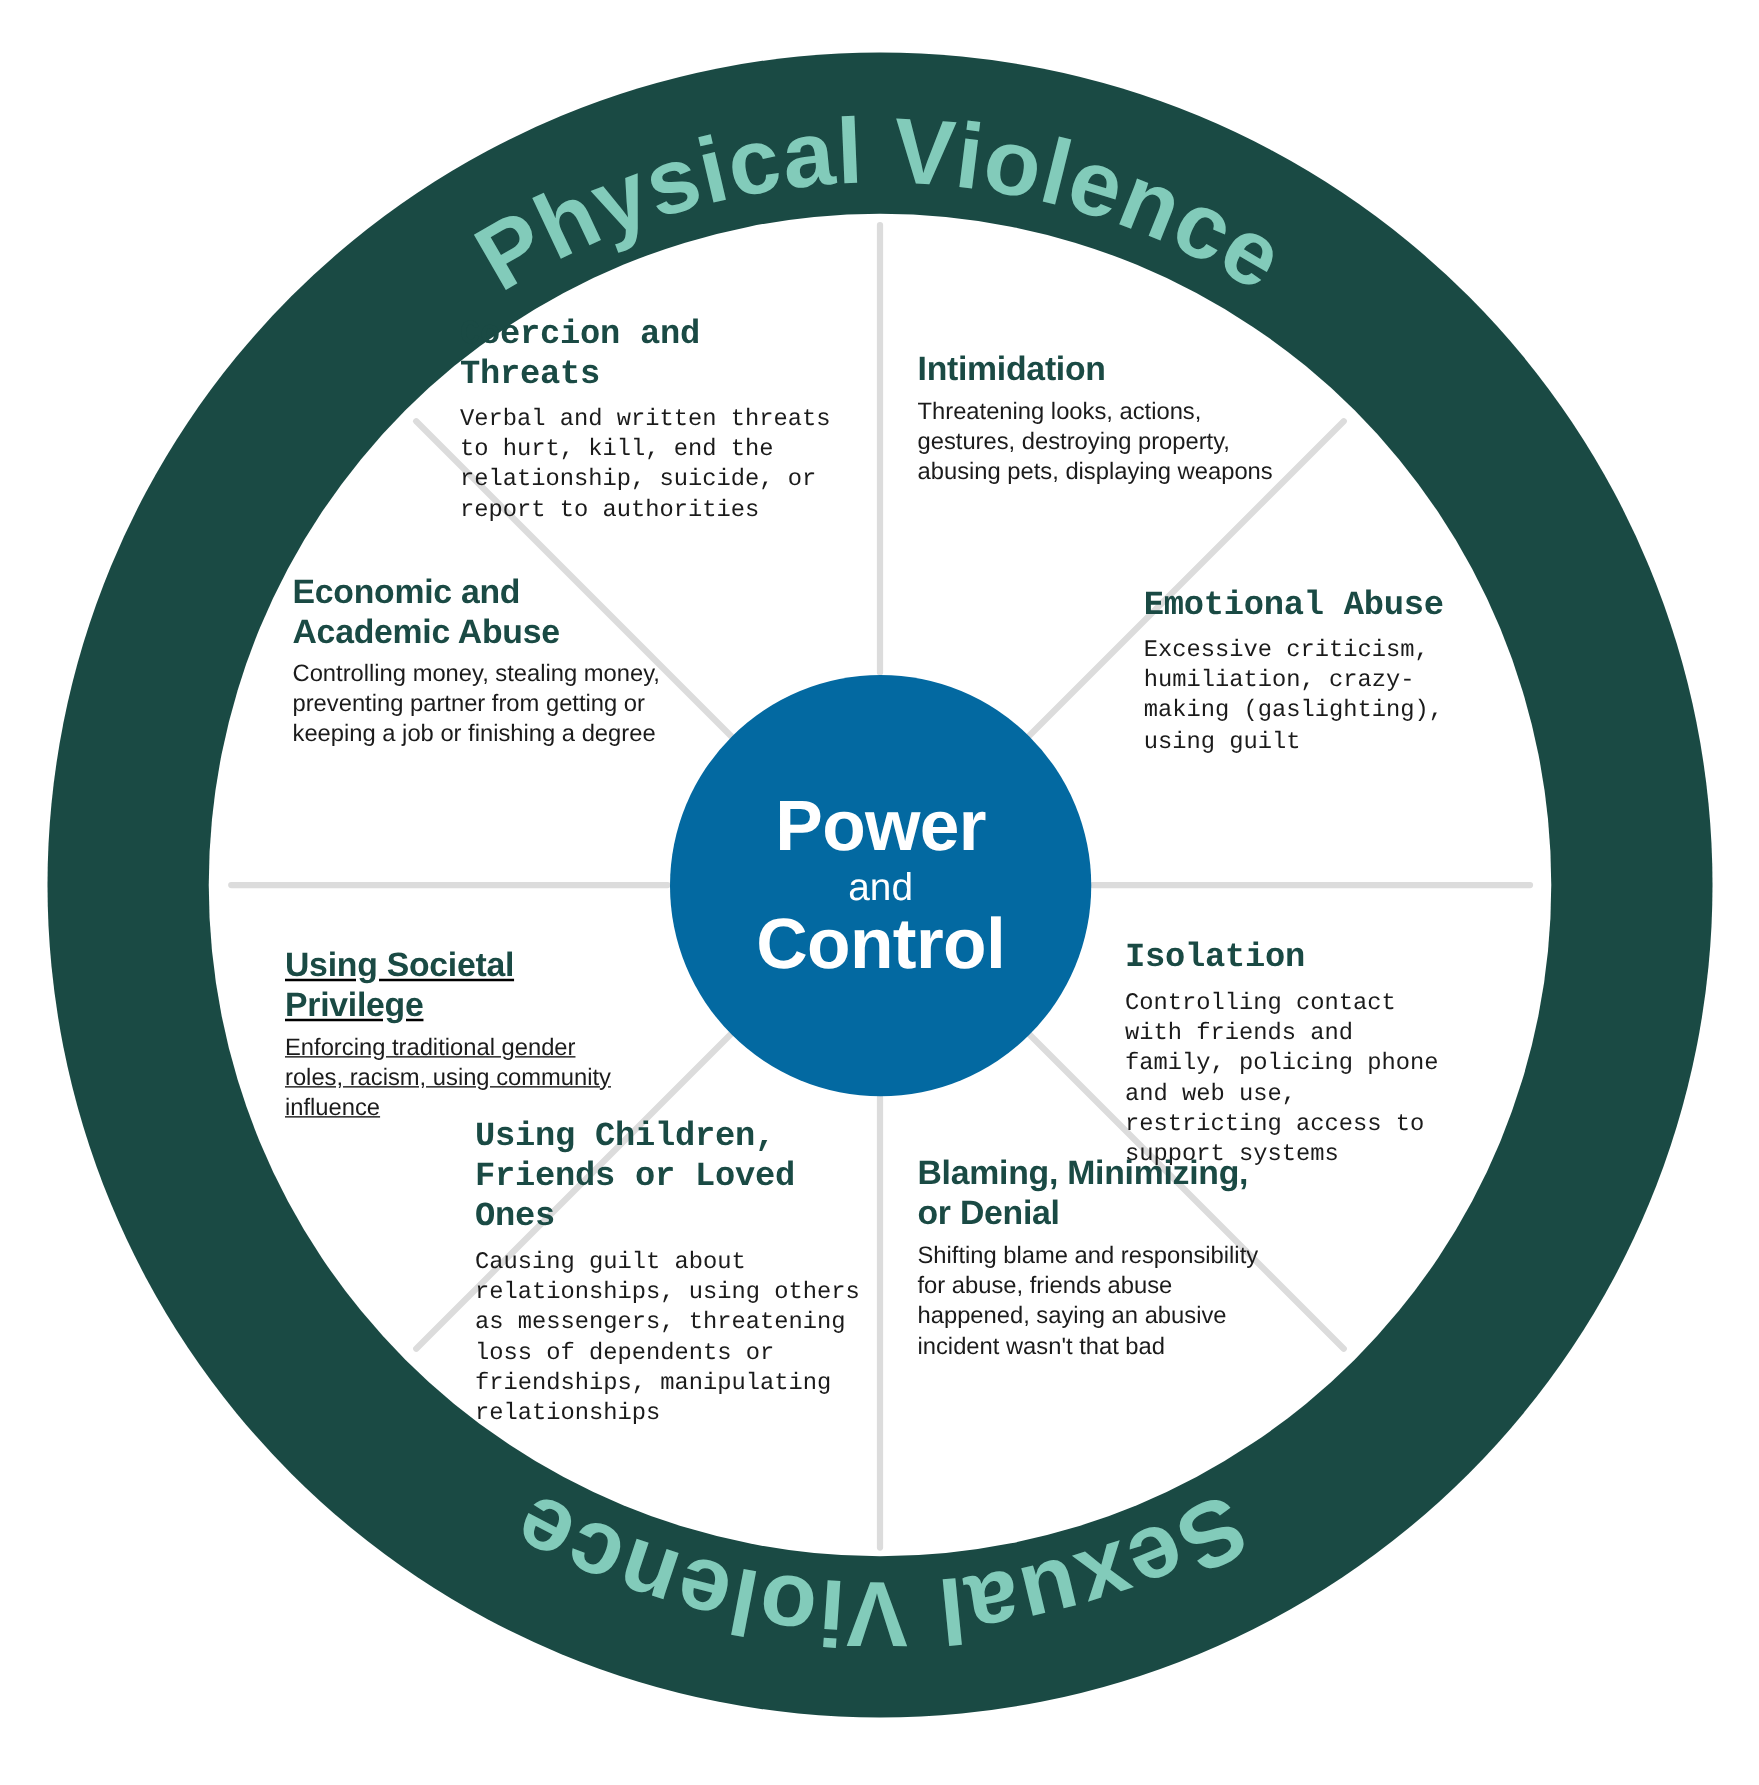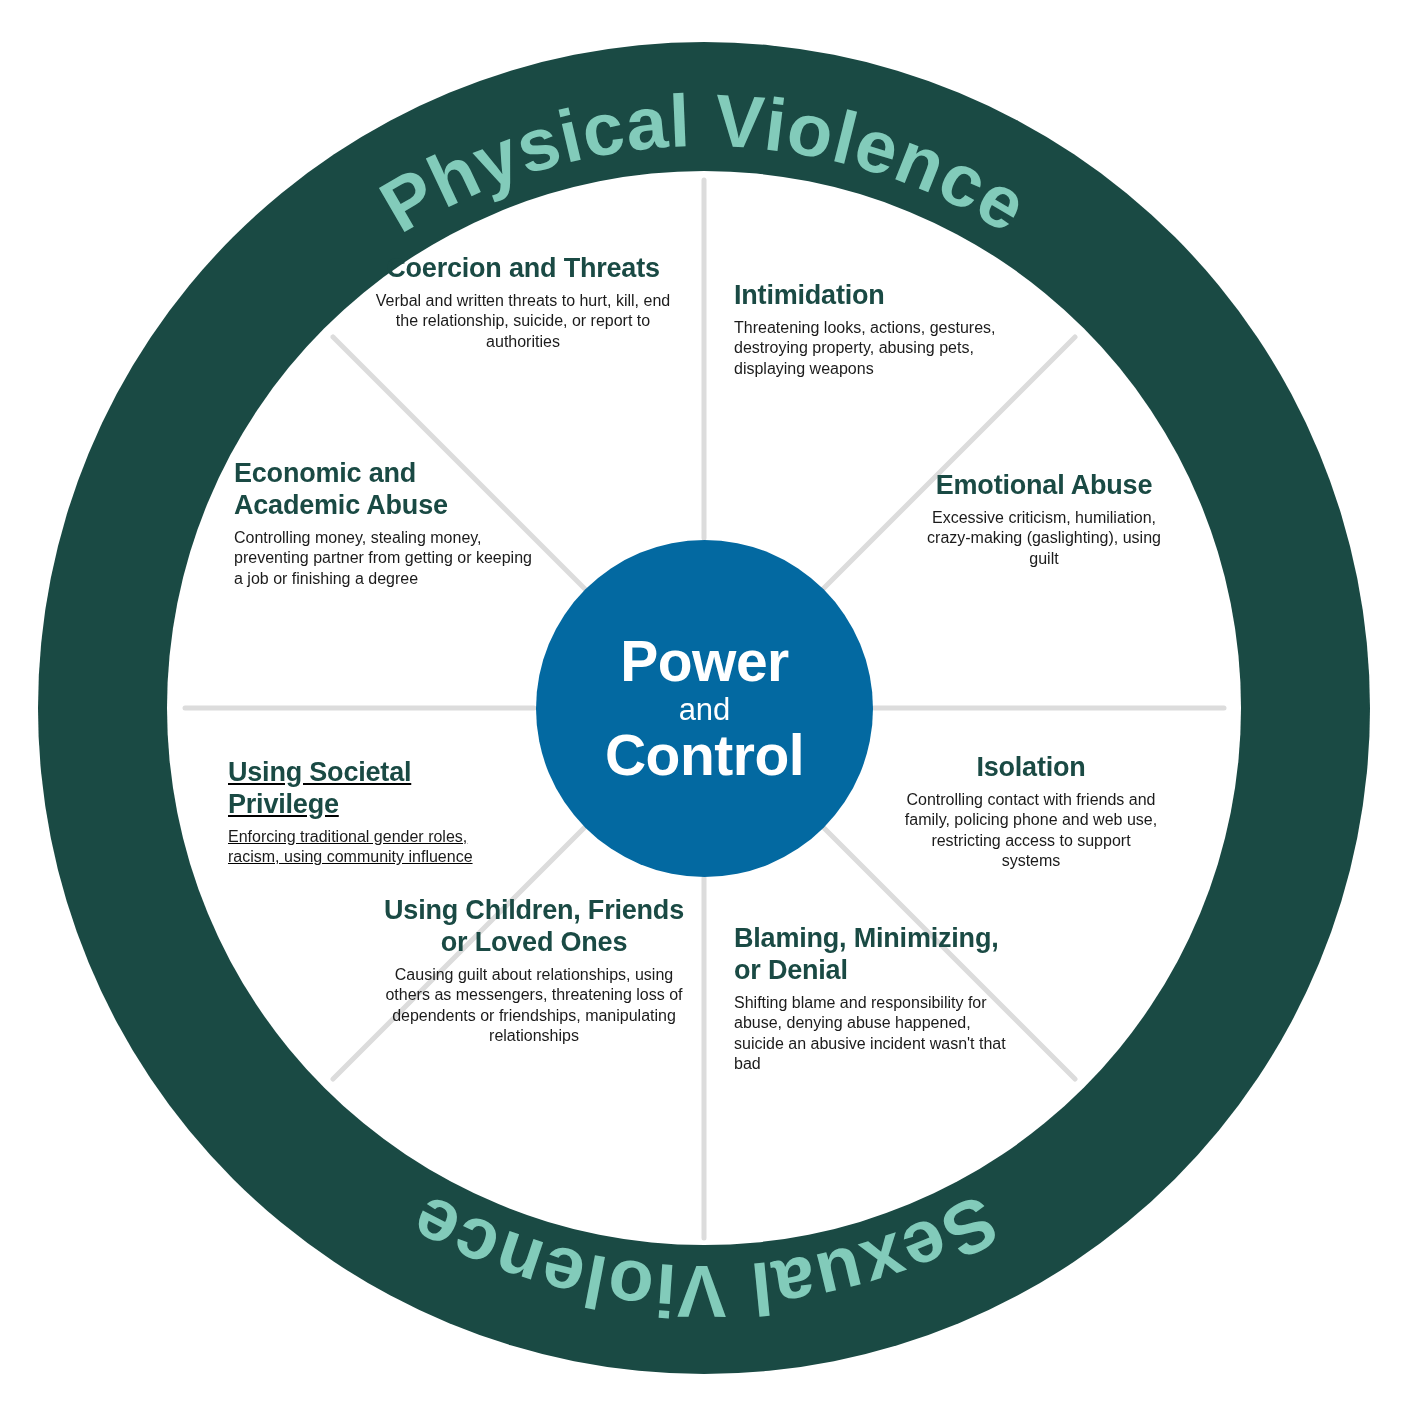--- a/index.html
+++ b/index.html
@@ -94,26 +94,26 @@
     margin:0 0 6px 0;
     color:#1a4a44;
     font-size:27px;
     font-weight:bold;
     line-height:1.18;
     letter-spacing:-0.2px;
   }
   .seg p{
     margin:0;
     color:#1b1b1b;
-    font-size:16px;
+    font-size:19px;
     font-weight:normal;
     line-height:1.28;
   }
   .align-left{text-align:left;}
-  .align-right{text-align:center;}
+  .align-right{text-align:left;font-family:Liberation Mono, monospace;}
 
   
   #seg-coercion      {left:368px; top:253px;  width:310px;}
   #seg-intimidation  {left:734px; top:280px;  width:300px;}
   #seg-emotional     {left:915px; top:470px;  width:258px;}
   #seg-isolation     {left:900px; top:752px;  width:262px;}
   #seg-blaming       {left:734px; top:923px;  width:290px;}
   #seg-children      {left:380px; top:895px;  width:308px;}
   #seg-societal      {left:228px; top:757px;  width:280px;text-decoration:underline;}
   #seg-economic      {left:234px; top:458px;  width:300px;}
@@ -179,21 +179,21 @@
     <p>Threatening looks, actions, gestures, destroying property, abusing pets, displaying weapons</p>
   </div>
 
   <div class="seg align-right" id="seg-isolation">
     <h3>Isolation</h3>
     <p>Controlling contact with friends and family, policing phone and web use, restricting access to support systems</p>
   </div>
 
   <div class="seg align-left" id="seg-blaming">
     <h3>Blaming, Minimizing, or Denial</h3>
-    <p>Shifting blame and responsibility for abuse, denying abuse happened, suicide an abusive incident wasn't that bad</p>
+    <p>Shifting blame and responsibility for abuse, friends abuse happened, saying an abusive incident wasn't that bad</p>
   </div>
 
   <div class="seg align-right" id="seg-children">
     <h3>Using Children, Friends or Loved Ones</h3>
     <p>Causing guilt about relationships, using others as messengers, threatening loss of dependents or friendships, manipulating relationships</p>
   </div>
 
   <div class="seg align-left" id="seg-societal">
     <h3>Using Societal Privilege</h3>
     <p>Enforcing traditional gender roles, racism, using community influence</p>

